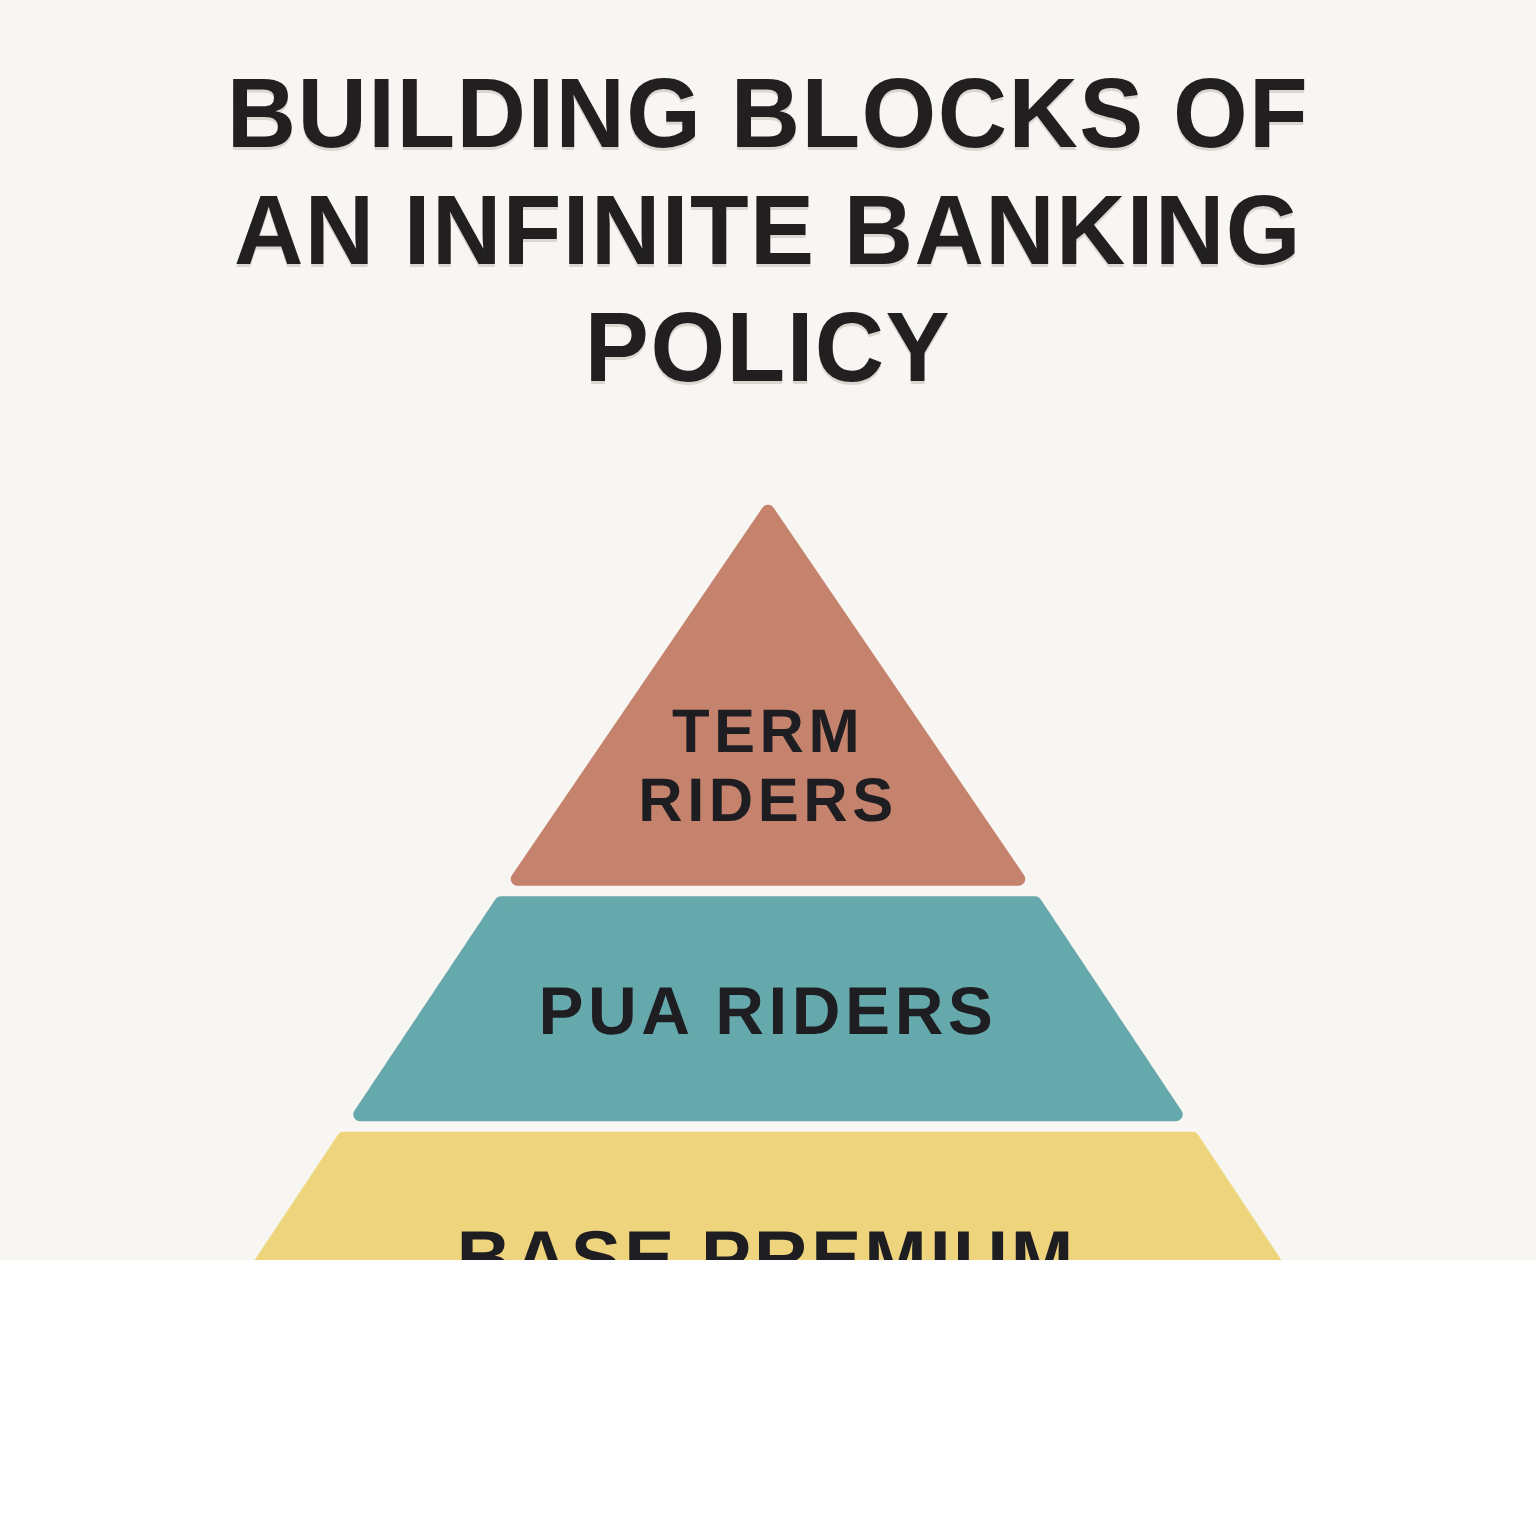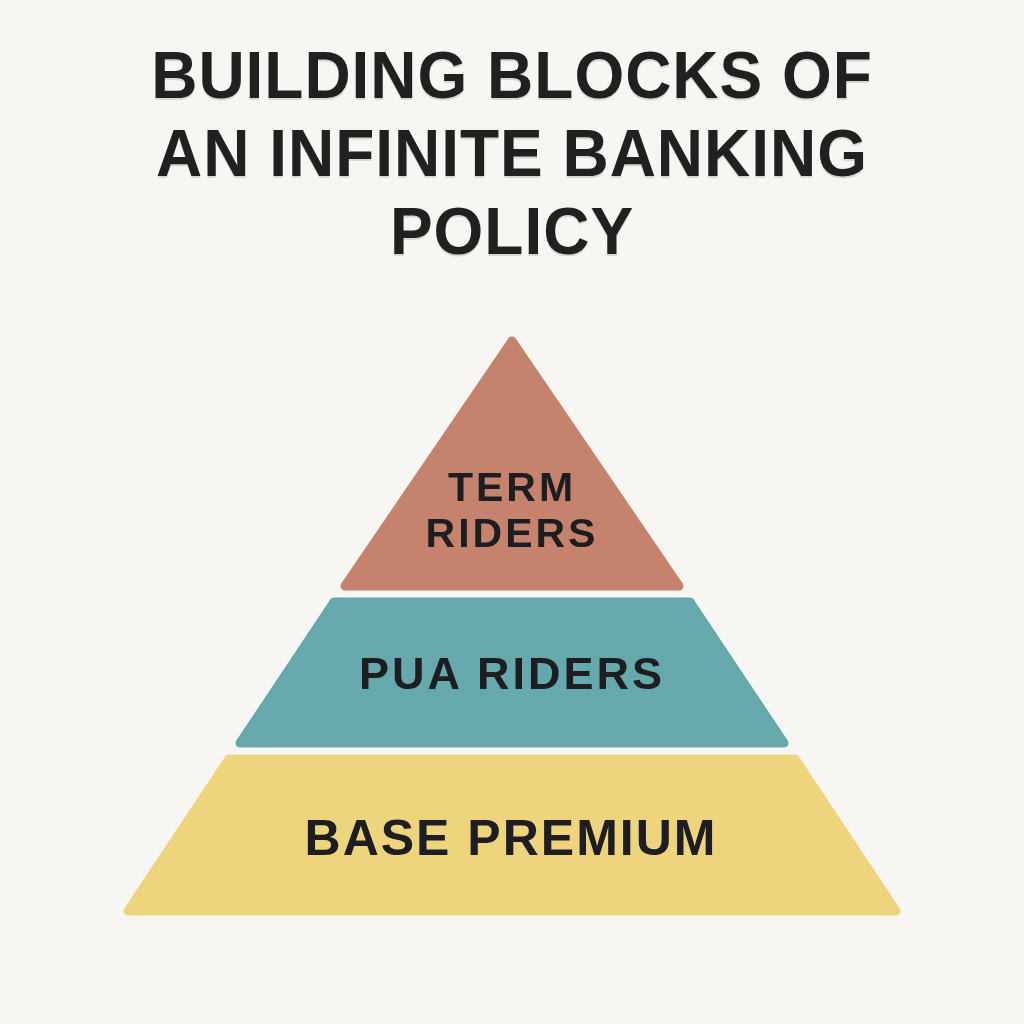--- a/index.html
+++ b/index.html
@@ -2,21 +2,21 @@
 <html><head>
 <meta charset="utf-8">
 <style>
   html, body {
     margin: 0;
     padding: 0;
   }
   .page {
     position: relative;
     width: 1024px;
-    height: 1024px;
+    height: 840px;
     background: #f8f6f2;
     overflow: hidden;
     font-family: "Liberation Sans", sans-serif;
   }
   .title-block {
     position: absolute;
     top: 36px;
     left: 0;
     width: 1024px;
     text-align: center;

